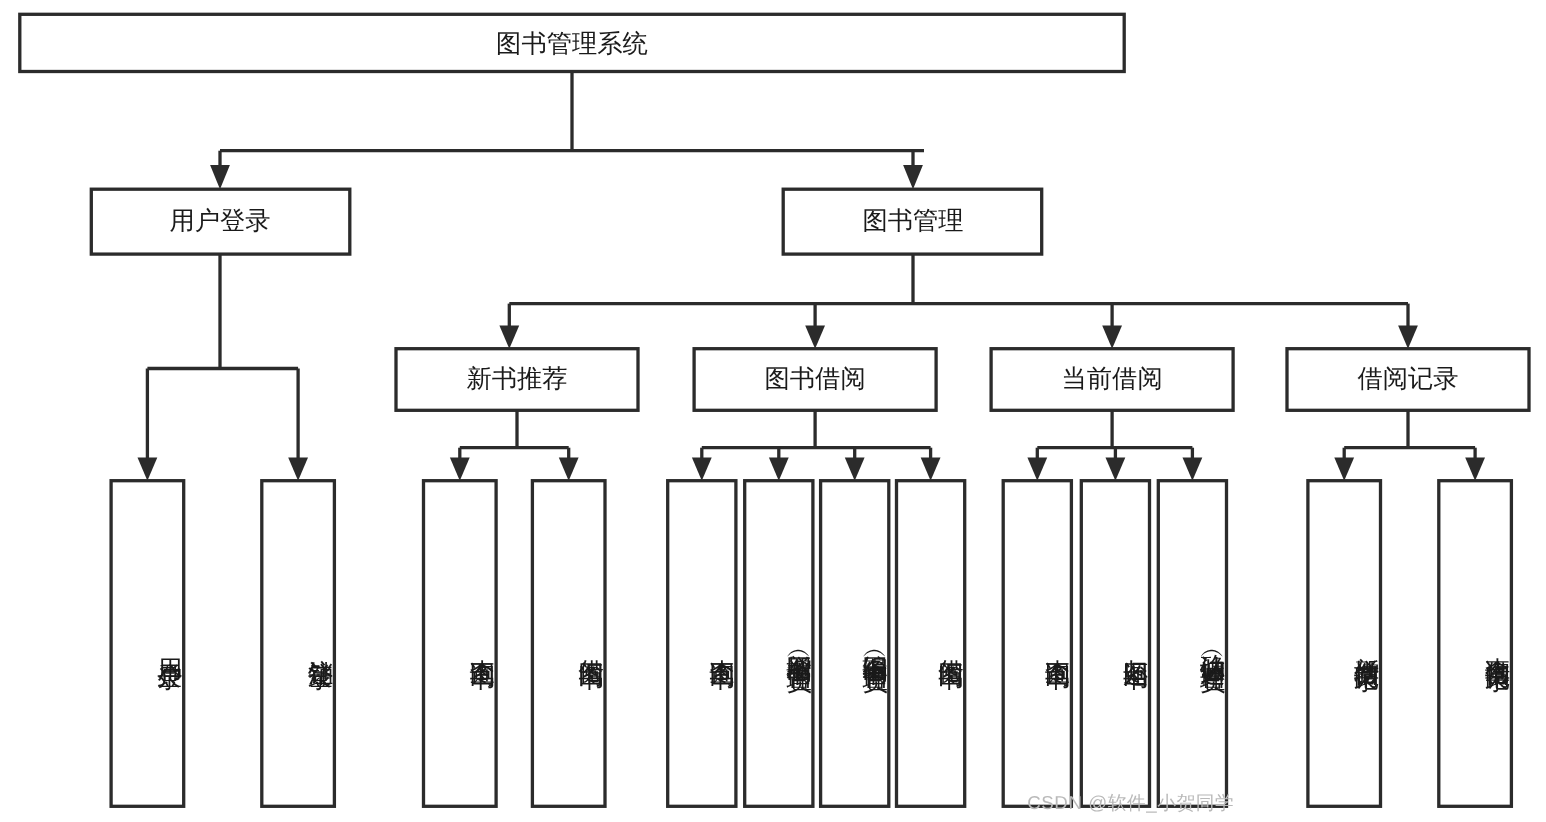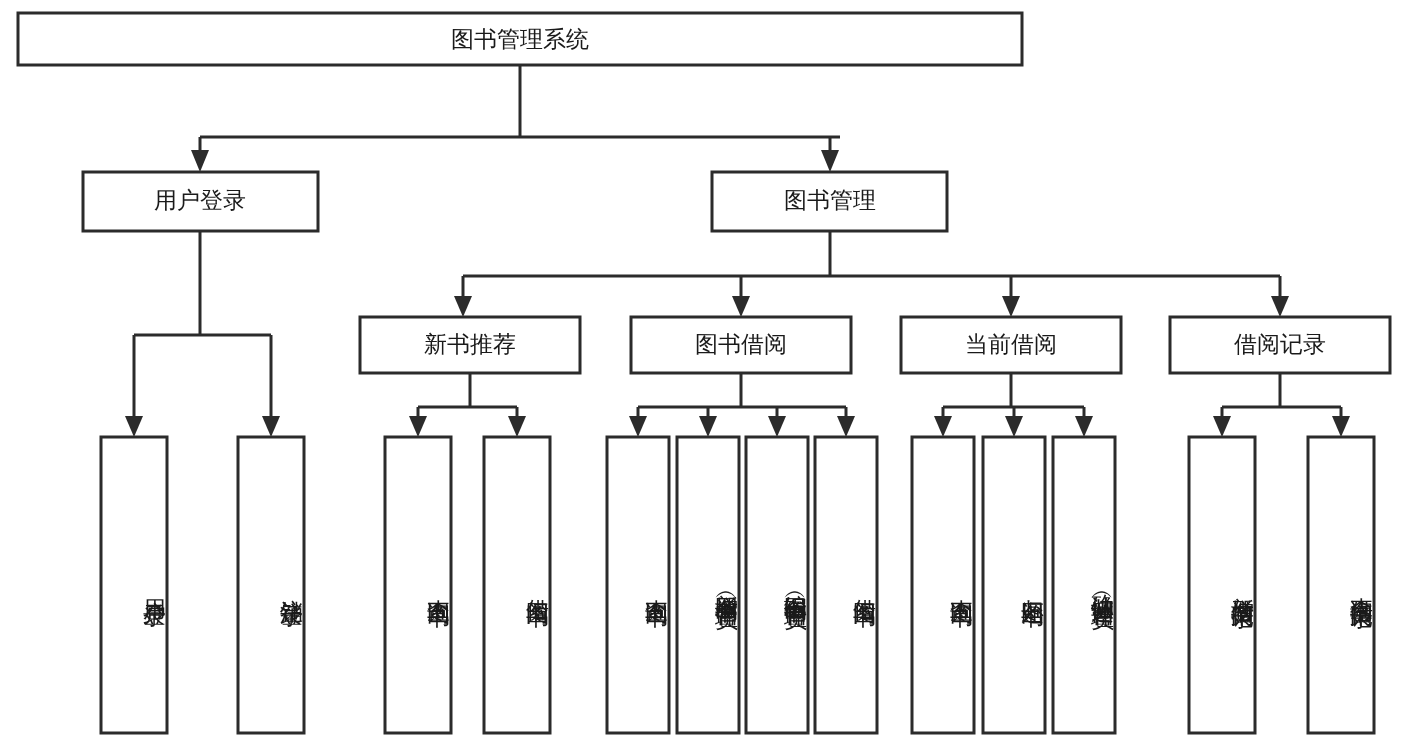--- a/index.html
+++ b/index.html
@@ -208,14 +208,15 @@
   <div class="vlabel-wrap" style="left:607px; top:437px; width:62px; height:296px;">查询图书</div>
   <div class="vlabel-wrap" style="left:677px; top:440px; width:62px; height:290px;">新增图书（管理员）</div>
   <div class="vlabel-wrap" style="left:746px; top:440px; width:62px; height:290px;">编辑图书（管理员）</div>
   <div class="vlabel-wrap" style="left:815px; top:437px; width:62px; height:296px;">借阅图书</div>
   <div class="vlabel-wrap" style="left:912px; top:437px; width:62px; height:296px;">查询图书</div>
   <div class="vlabel-wrap" style="left:983px; top:437px; width:62px; height:296px;">归还图书</div>
   <div class="vlabel-wrap" style="left:1053px; top:440px; width:62px; height:290px;">确认归还（管理员）</div>
   <div class="vlabel-wrap" style="left:1189px; top:437px; width:66px; height:296px;">新增借阅记录</div>
   <div class="vlabel-wrap" style="left:1308px; top:437px; width:66px; height:296px;">查询借阅记录</div>
 
+  <div class="watermark">CSDN @软件_小贺同学</div>
 
 </div>
 
 </body></html>

